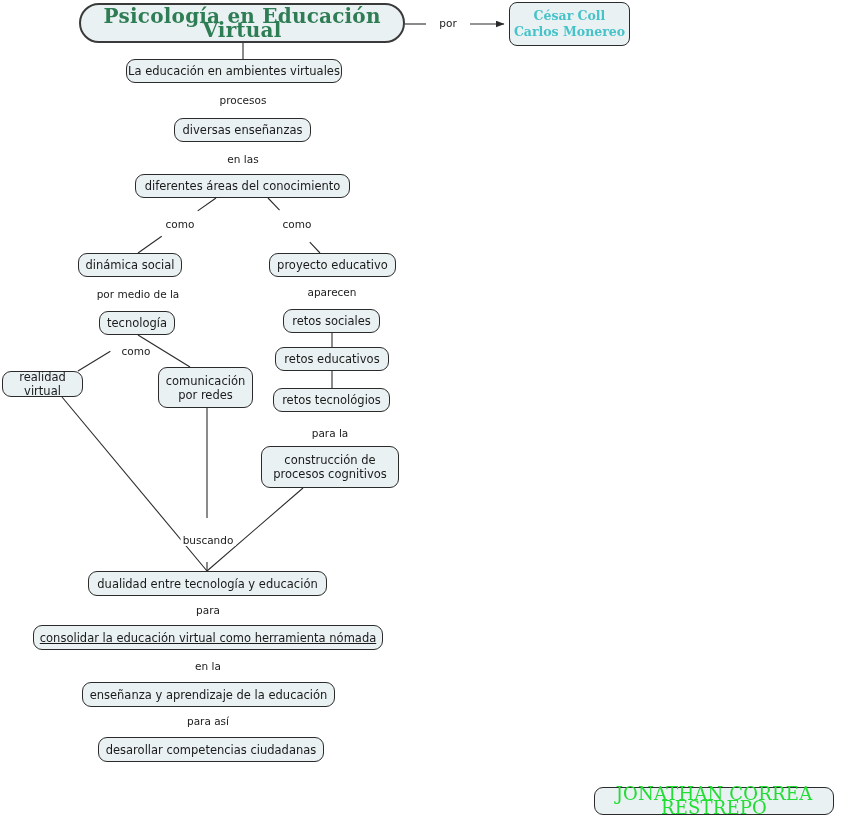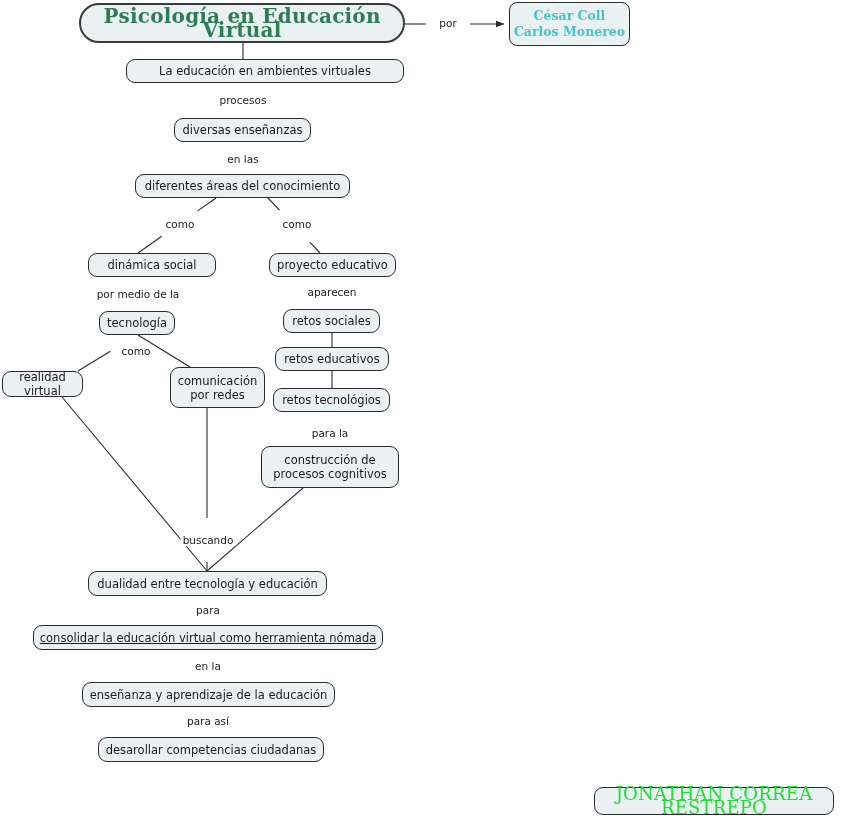--- a/index.html
+++ b/index.html
@@ -122,28 +122,28 @@
         <line x1="208" y1="682" x2="208" y2="682" stroke="#2b2b2b" stroke-width="1.1"></line>
         <line x1="208" y1="707" x2="208" y2="707" stroke="#2b2b2b" stroke-width="1.1"></line>
         <line x1="208" y1="737" x2="208" y2="737" stroke="#2b2b2b" stroke-width="1.1"></line>
       </g>
   </svg>
 
   <div id="node-layer">
       <div class="node title" style="left: 79px; top: 3px; width: 326px; height: 40px;">Psicología en Educación Virtual</div>
       <div class="node authors" style="left: 509px; top: 2px; width: 121px; height: 44px;">César Coll
 Carlos Monereo</div>
-      <div class="node" style="left: 126px; top: 59px; width: 278px; height: 24px;">La educación en ambientes virtuales</div>
+      <div class="node" style="left: 126px; top: 59px; width: 216px; height: 24px;">La educación en ambientes virtuales</div>
       <div class="node" style="left: 174px; top: 118px; width: 137px; height: 24px;">diversas enseñanzas</div>
       <div class="node" style="left: 135px; top: 174px; width: 215px; height: 24px;">diferentes áreas del conocimiento</div>
-      <div class="node" style="left: 88px; top: 253px; width: 128px; height: 24px;">dinámica social</div>
+      <div class="node" style="left: 78px; top: 253px; width: 104px; height: 24px;">dinámica social</div>
       <div class="node" style="left: 269px; top: 253px; width: 127px; height: 24px;">proyecto educativo</div>
       <div class="node" style="left: 99px; top: 311px; width: 76px; height: 24px;">tecnología</div>
       <div class="node" style="left: 2px; top: 371px; width: 81px; height: 26px;">realidad virtual</div>
-      <div class="node" style="left: 158px; top: 367px; width: 95px; height: 41px; margin-left: 12px;">comunicación
+      <div class="node" style="left: 158px; top: 367px; width: 95px; height: 41px;">comunicación
 por redes</div>
       <div class="node" style="left: 283px; top: 309px; width: 97px; height: 24px;">retos sociales</div>
       <div class="node" style="left: 275px; top: 347px; width: 114px; height: 24px;">retos educativos</div>
       <div class="node" style="left: 273px; top: 388px; width: 117px; height: 24px;">retos tecnológios</div>
       <div class="node" style="left: 261px; top: 446px; width: 138px; height: 42px;">construcción de
 procesos cognitivos</div>
       <div class="node" style="left: 88px; top: 571px; width: 239px; height: 25px;">dualidad entre tecnología y educación</div>
       <div class="node" style="left: 33px; top: 625px; width: 350px; height: 25px; text-decoration: underline;">consolidar la educación virtual como herramienta nómada</div>
       <div class="node" style="left: 82px; top: 682px; width: 253px; height: 25px;">enseñanza y aprendizaje de la educación</div>
       <div class="node" style="left: 98px; top: 737px; width: 226px; height: 25px;">desarollar competencias ciudadanas</div>

